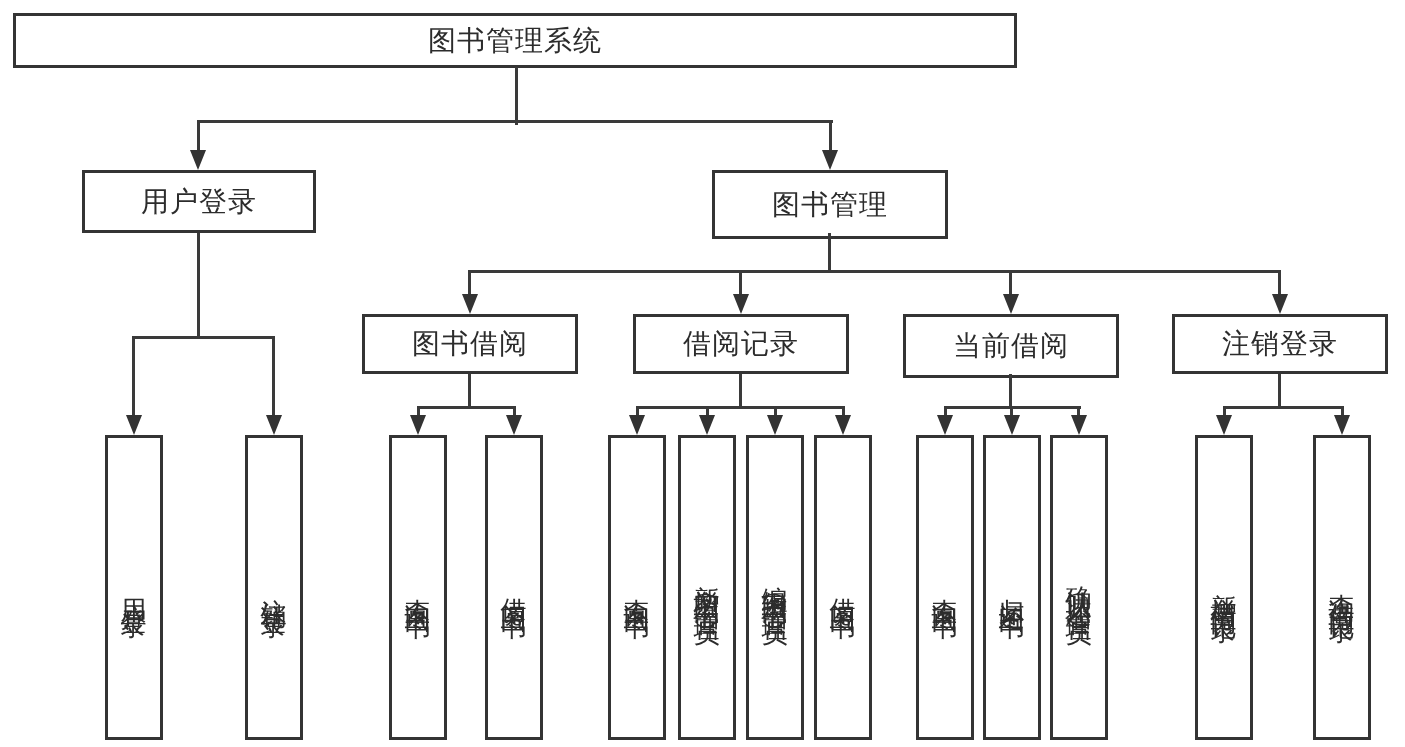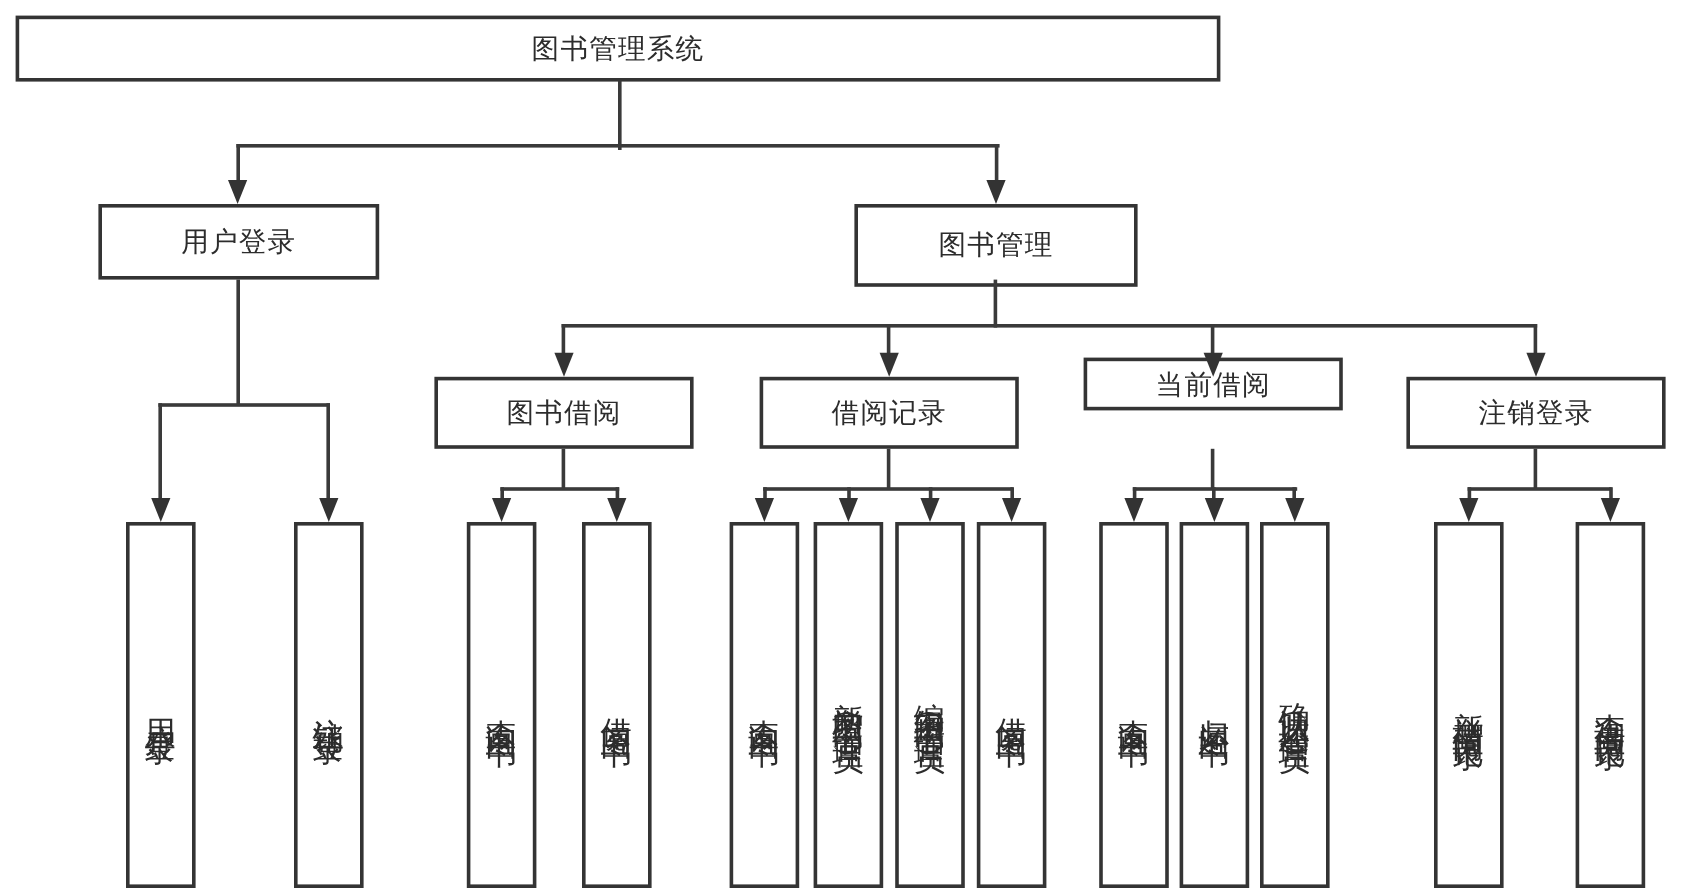--- a/index.html
+++ b/index.html
@@ -5,21 +5,21 @@
   html,body { margin:0; padding:0; background:#ffffff; }
   .canvas {
     position:relative; width:1405px; height:747px; background:#ffffff;
     font-family:"Liberation Sans", sans-serif; overflow:hidden;
   }
   .box {
     position:absolute; background:#ffffff; border:3px solid #343434;
     box-sizing:border-box; display:flex; align-items:center; justify-content:center;
     color:#2c2c2c;
   }
-  .hbox { font-size:23px; letter-spacing:1px; }
+  .hbox { font-size:28px; letter-spacing:1px; }
   .vbox {
     writing-mode:vertical-rl; text-orientation:mixed;
     font-size:26px; letter-spacing:5px; line-height:1;
     text-align:center;
   }
   .hline, .vline { position:absolute; background:#3a3a3a; }
   .hline { height:3px; }
   .vline { width:3px; }
   .arrow {
     position:absolute; width:0; height:0;
@@ -36,21 +36,21 @@
 
 <div class="canvas">
 
   <div class="box hbox" style="left:13px; top:13px; width:1004px; height:55px;">图书管理系统</div>
 
   <div class="box hbox" style="left:82px; top:170px; width:234px; height:63px;">用户登录</div>
   <div class="box hbox" style="left:712px; top:170px; width:236px; height:69px;">图书管理</div>
 
   <div class="box hbox" style="left:362px; top:314px; width:216px; height:60px;">图书借阅</div>
   <div class="box hbox" style="left:633px; top:314px; width:216px; height:60px;">借阅记录</div>
-  <div class="box hbox" style="left:903px; top:298px; width:216px; height:44px;font-family:Liberation Mono, monospace;">当前借阅</div>
+  <div class="box hbox" style="left:903px; top:314px; width:216px; height:64px;font-family:Liberation Mono, monospace;">当前借阅</div>
   <div class="box hbox" style="left:1172px; top:314px; width:216px; height:60px;">注销登录</div>
 
   <div class="box vbox" style="left:105px; top:435px; width:58px; height:305px;">用户登录</div>
   <div class="box vbox" style="left:245px; top:435px; width:58px; height:305px;">注销登录</div>
 
   <div class="box vbox" style="left:389px; top:435px; width:58px; height:305px;">查询图书</div>
   <div class="box vbox" style="left:485px; top:435px; width:58px; height:305px;">借阅图书</div>
 
   <div class="box vbox" style="left:608px; top:435px; width:58px; height:305px;">查询图书</div>
   <div class="box vbox" style="left:678px; top:435px; width:58px; height:305px;">新增图书（管理员）</div>

